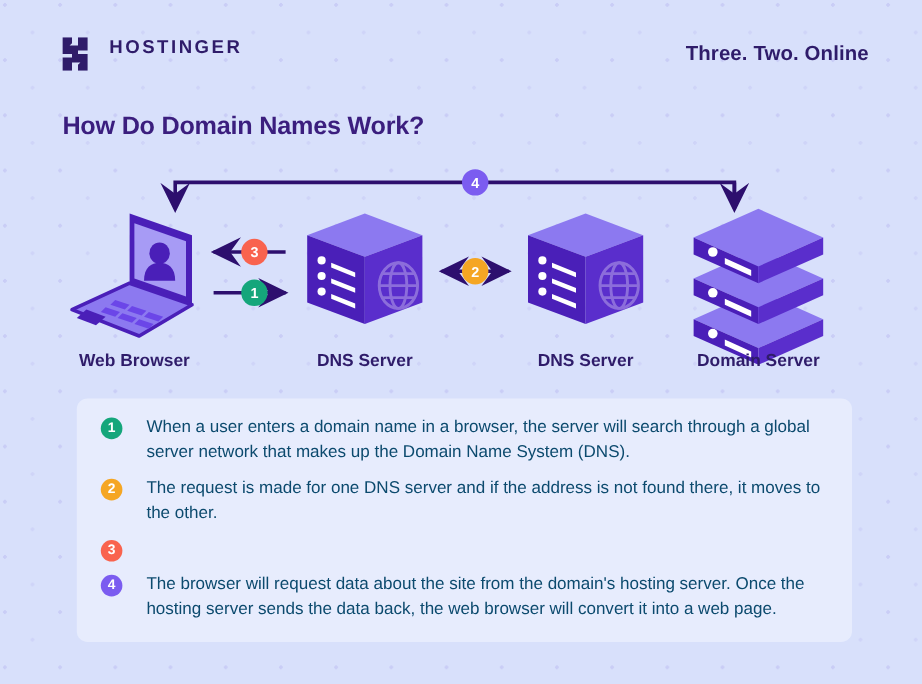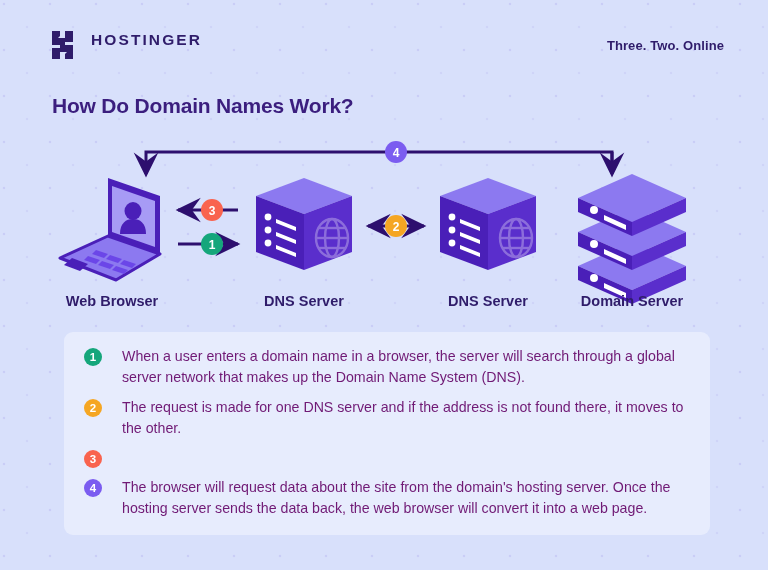--- a/index.html
+++ b/index.html
@@ -39,21 +39,21 @@
     gap: 13px;
   }
   .brand-mark { width: 26px; height: 28px; display:block; }
   .brand-name {
     font-size: 15.5px;
     font-weight: bold;
     letter-spacing: 2.1px;
     color: #2f1c6a;
   }
   .tagline {
-    font-size: 13px;
+    font-size: 17px;
     font-weight: bold;
     color: #2f1c6a;
     letter-spacing: 0.1px;
   }
 
   
   .title {
     position: absolute;
     top: 94px; left: 52px;
     font-size: 21px;
@@ -112,21 +112,21 @@
     font-weight: bold;
     display: flex;
     align-items: center;
     justify-content: center;
     margin-top: 2px;
   }
   .legend-text {
     margin-left: 20px;
     font-size: 14.2px;
     line-height: 21px;
-    color: #701a75;
+    color: #0c4a6e;
     max-width: 600px;
   }
 </style>
 </head>
 <body>
 
 <div class="page">
 
   <div class="header">
     <div class="brand">

